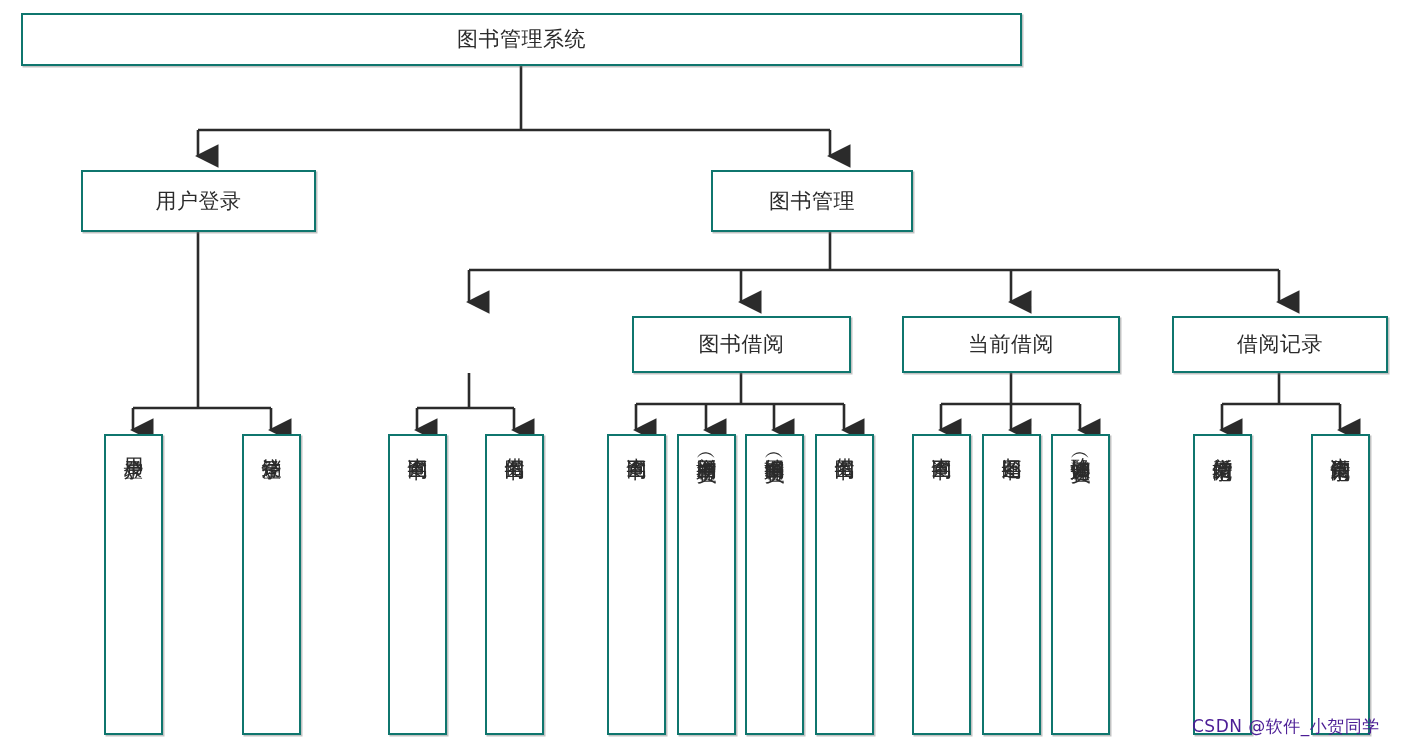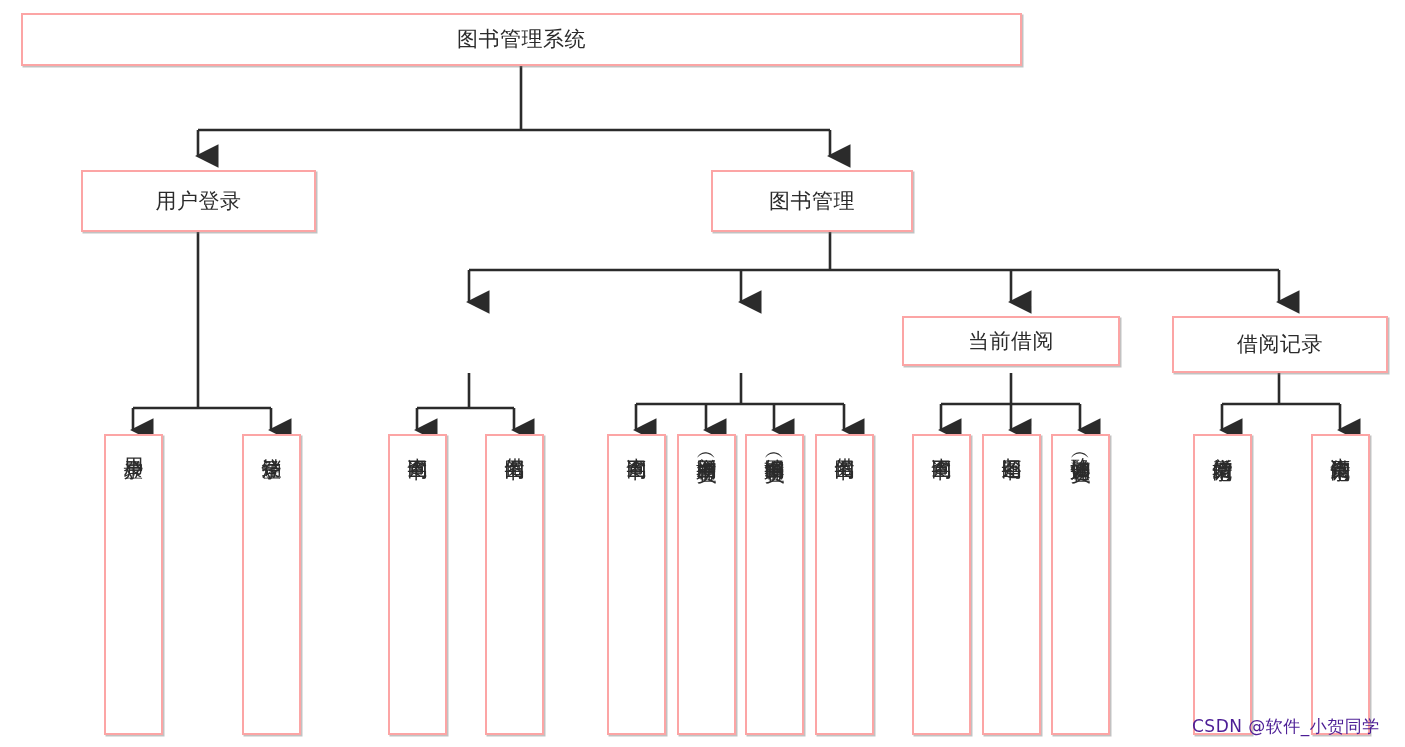--- a/index.html
+++ b/index.html
@@ -23,21 +23,21 @@
     left: 0;
     top: 0;
     width: 1405px;
     height: 747px;
     pointer-events: none;
   }
   .node {
     position: absolute;
     box-sizing: border-box;
     background: #ffffff;
-    border: 2px solid #fca5a5;
+    border: 2px solid #0f766e;
     box-shadow: 1.5px 1.5px 0 rgba(120,120,120,0.45);
     display: flex;
     align-items: center;
     justify-content: center;
     color: #2b2b2b;
   }
   .node .label {
     display: block;
     text-align: center;
     line-height: 1.18;
@@ -132,21 +132,24 @@
     <span class="label">图书管理系统</span>
   </div>
 
   <div class="node horiz" style="left:81px; top:170px; width:235px; height:62px;">
     <span class="label">用户登录</span>
   </div>
   <div class="node horiz" style="left:711px; top:170px; width:202px; height:62px;">
     <span class="label">图书管理</span>
   </div>
 
-  <div class="node horiz" style="left:902px; top:316px; width:218px; height:50px;">
+  <div class="node horiz" style="left:632px; top:316px; width:219px; height:57px;">
+    <span class="label">图书借阅</span>
+  </div>
+  <div class="node horiz" style="left:902px; top:316px; width:218px; height:57px;">
     <span class="label">当前借阅</span>
   </div>
   <div class="node horiz" style="left:1172px; top:316px; width:216px; height:57px;">
     <span class="label">借阅记录</span>
   </div>
 
   <div class="node vert" style="left:104px; top:434px; width:59px; height:301px;">
     <span class="label">用户登录</span>
   </div>
   <div class="node vert" style="left:242px; top:434px; width:59px; height:301px;">

